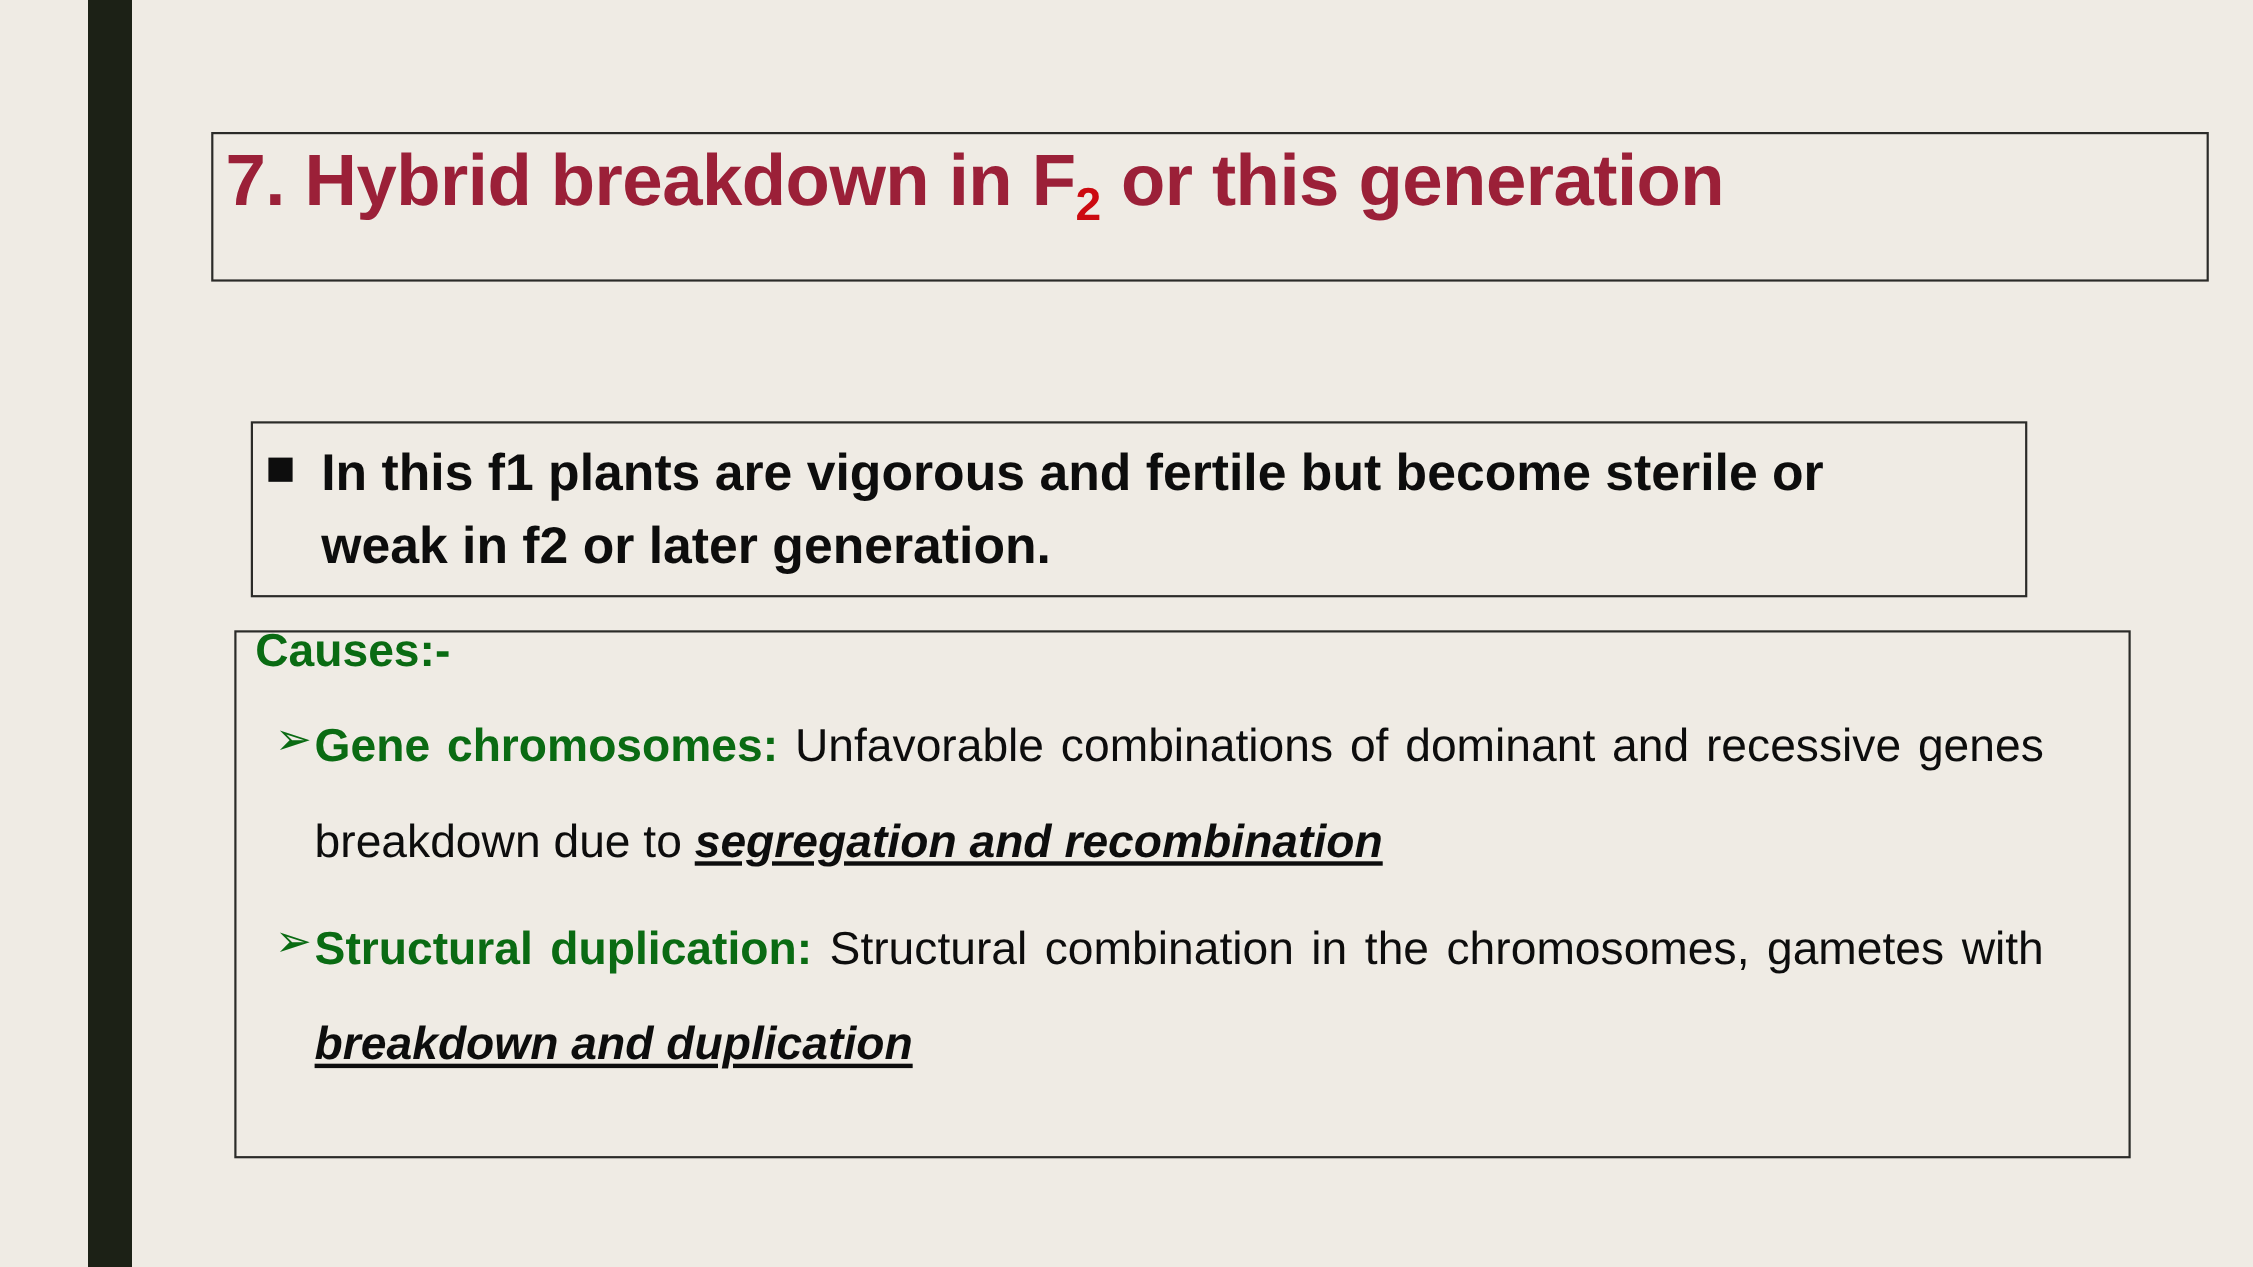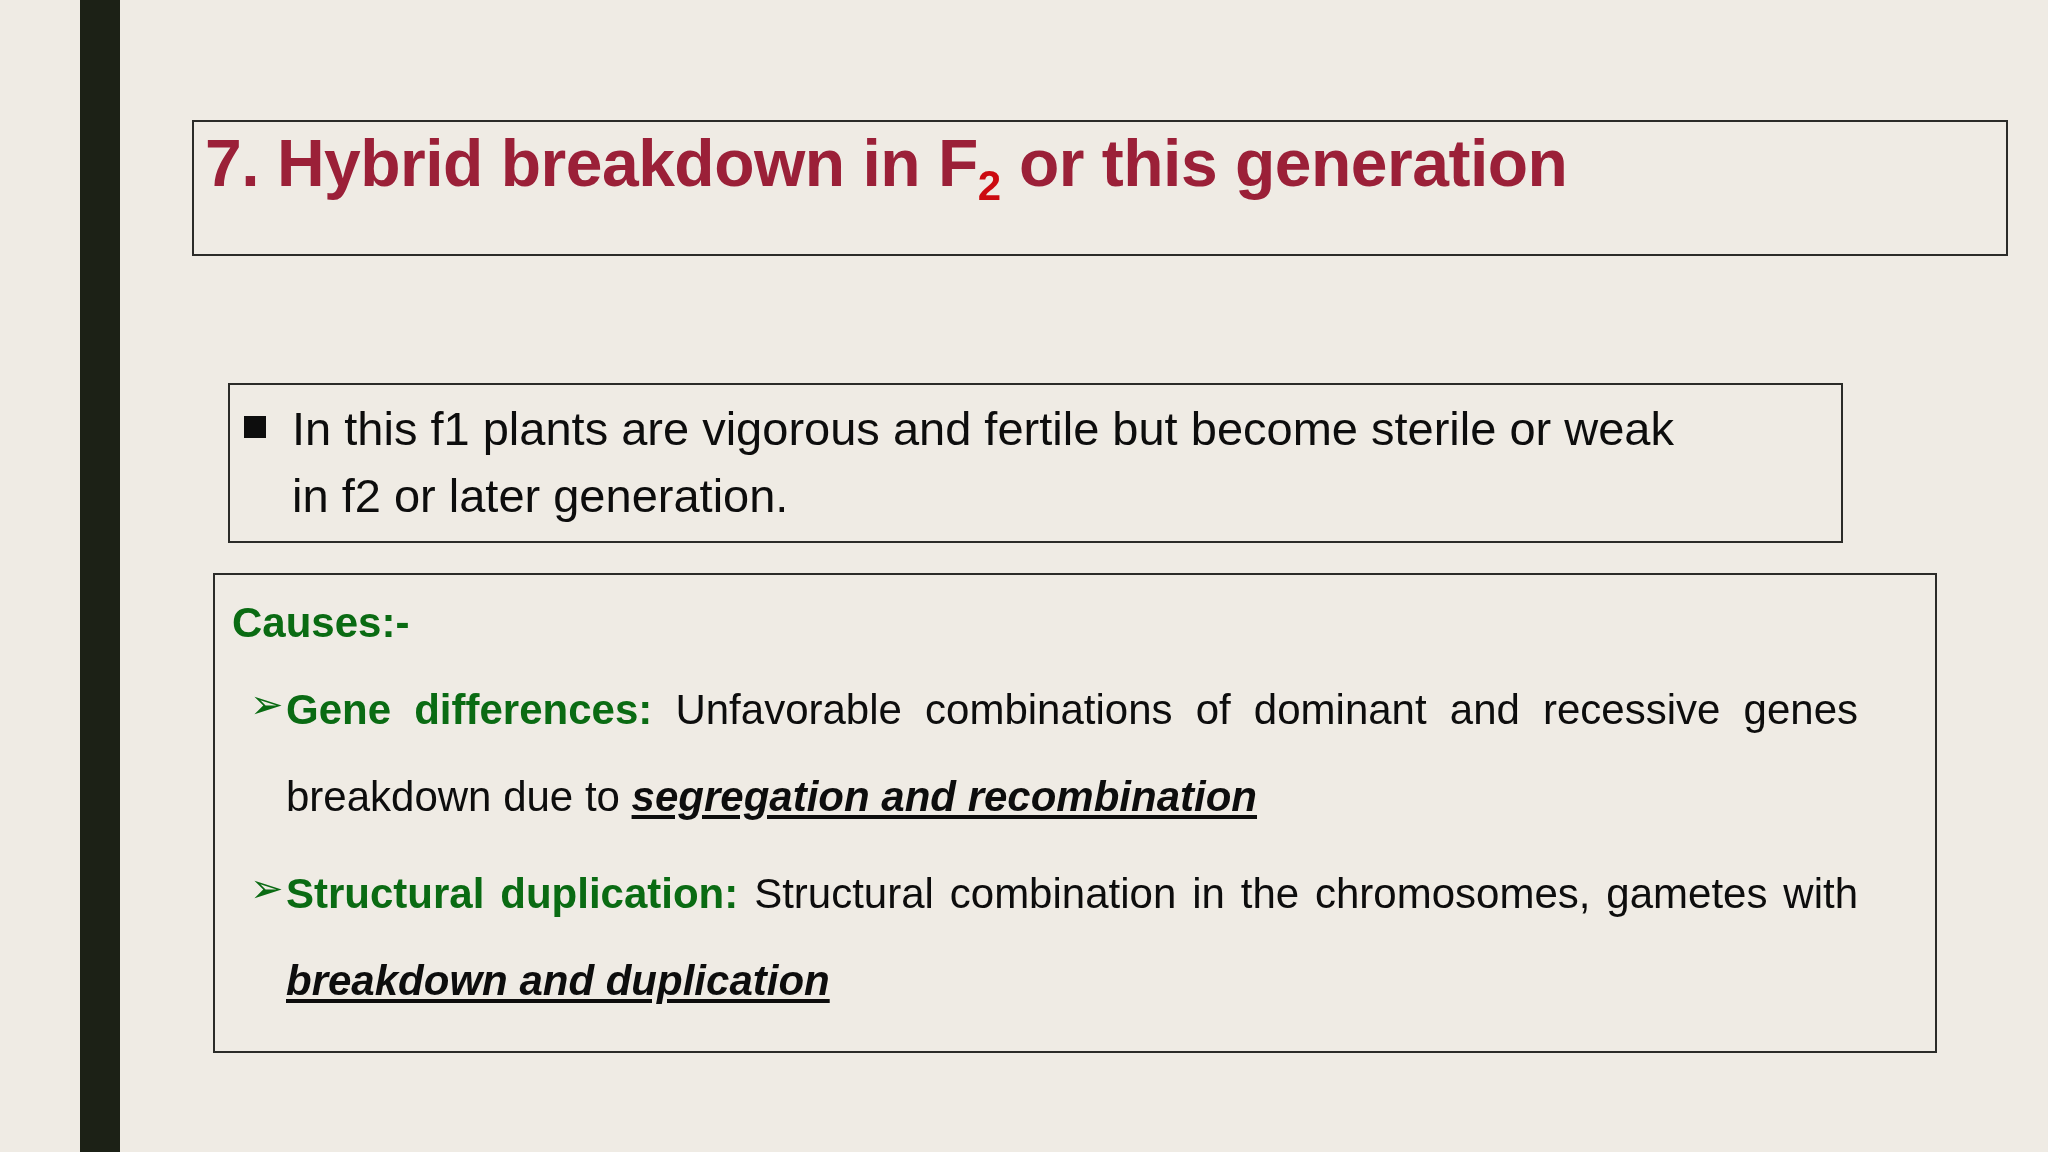--- a/index.html
+++ b/index.html
@@ -81,36 +81,37 @@
     margin-top: 21px;
     margin-right: 26px;
     flex: 0 0 auto;
   }
   #bullet-text {
     color: #0D0D0D;
     font-size: 47px;
     line-height: 67px;
     font-family: "Liberation Sans", sans-serif;
     max-width: 1390px;
+    font-weight: bold;
   }
 
   
   #causes-box {
     position: absolute;
     left: 213px;
     top: 573px;
     width: 1724px;
     height: 480px;
     border: 2px solid #2B2B28;
     box-sizing: border-box;
   }
   #causes-inner {
     position: absolute;
     left: 232px;
-    top: 592px;
+    top: 560px;
     width: 1690px;
   }
   #causes-heading {
     color: #0A6B13;
     font-weight: bold;
     font-size: 42px;
     line-height: 62px;
     margin-bottom: 12px;
   }
   .cause-item {
@@ -162,20 +163,20 @@
   <div id="bullet-marker"></div>
   <div id="bullet-text">In this f1 plants are vigorous and fertile but become sterile or weak in f2 or later generation.</div>
 </div>
 
 <div id="causes-box"></div>
 <div id="causes-inner">
   <div id="causes-heading">Causes:-</div>
 
   <div class="cause-item">
     <span class="cause-arrow">➢</span>
-    <div class="cause-line"><span class="cause-term">Gene differences:</span><span> Unfavorable combinations of dominant and recessive genes breakdown due to </span><span class="emph">segregation and recombination</span></div>
+    <div class="cause-line"><span class="cause-term">Gene chromosomes:</span><span> Unfavorable combinations of dominant and recessive genes breakdown due to </span><span class="emph">segregation and recombination</span></div>
   </div>
 
   <div class="cause-item">
     <span class="cause-arrow">➢</span>
     <div class="cause-line"><span class="cause-term">Structural duplication:</span><span> Structural combination in the chromosomes, gametes with </span><span class="emph">breakdown and duplication</span></div>
   </div>
 </div>
 
 </body></html>

